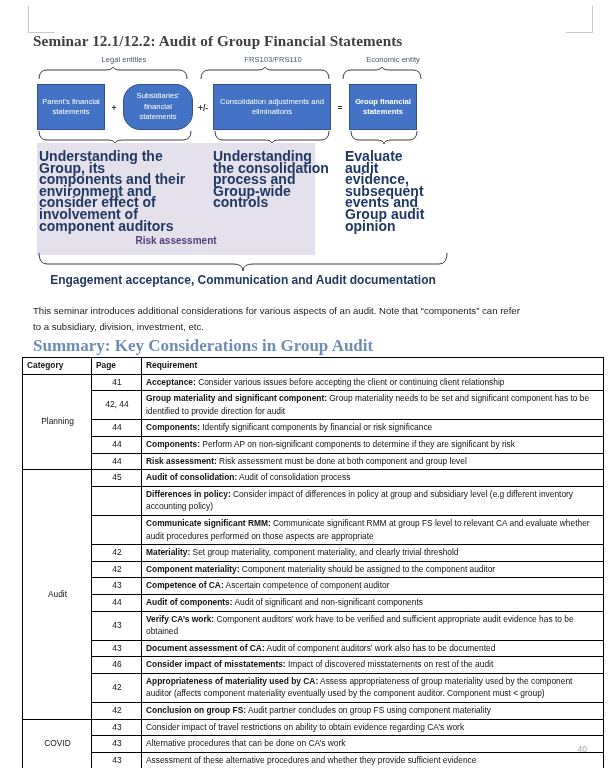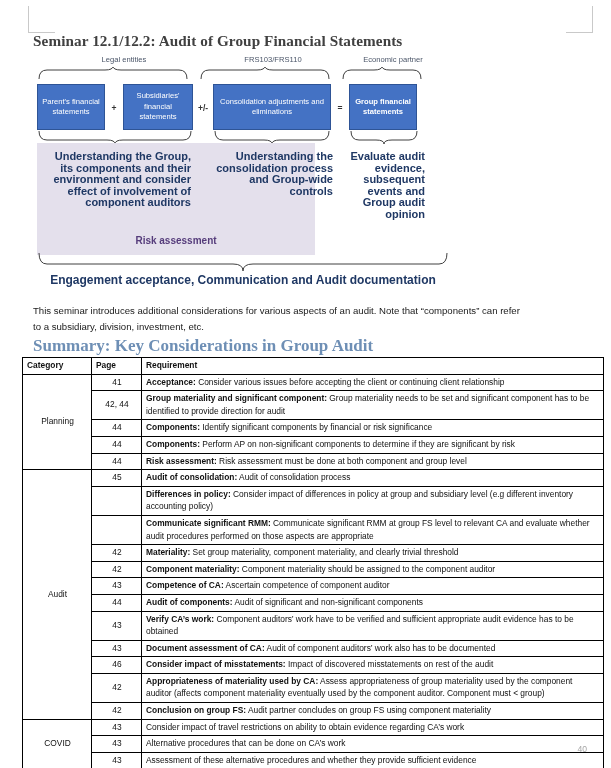--- a/index.html
+++ b/index.html
@@ -99,25 +99,25 @@
   .risk-panel {
     position: absolute;
     left: 4px;
     top: 88px;
     width: 278px;
     height: 112px;
     background: #E4E0EC;
   }
   .desc {
     position: absolute;
-    font-size: 11px;
+    font-size: 14px;
     line-height: 11.6px;
     font-weight: bold;
     color: #1f3864;
-    text-align: right;
+    text-align: left;
   }
   .risk-label {
     position: absolute;
     left: 4px;
     top: 180px;
     width: 278px;
     text-align: center;
     font-size: 10px;
     font-weight: bold;
     color: #553C7B;
@@ -206,42 +206,42 @@
 
 <div class="crop-mark crop-tl"></div>
 <div class="crop-mark crop-tr"></div>
 
 <div class="slide-title">Seminar 12.1/12.2: Audit of Group Financial Statements</div>
 
 <div class="diagram">
 
   <div class="brace-label" style="left:36px; top:0; width:110px;">Legal entities</div>
   <div class="brace-label" style="left:170px; top:0; width:140px;">FRS103/FRS110</div>
-  <div class="brace-label" style="left:305px; top:0; width:110px;">Economic partner</div>
+  <div class="brace-label" style="left:305px; top:0; width:110px;">Economic entity</div>
 
   <div class="brace-top" style="left:4px; top:12px; width:152px;">
     <svg viewBox="0 0 152 13" preserveAspectRatio="none">
       <path d="M2,12 Q2,3 10,3 L68,3 Q76,3 76,-1 Q76,3 84,3 L142,3 Q150,3 150,12" fill="none" stroke="#404040" stroke-width="1"></path>
     </svg>
   </div>
   <div class="brace-top" style="left:166px; top:12px; width:132px;">
     <svg viewBox="0 0 132 13" preserveAspectRatio="none">
       <path d="M2,12 Q2,3 10,3 L58,3 Q66,3 66,-1 Q66,3 74,3 L122,3 Q130,3 130,12" fill="none" stroke="#404040" stroke-width="1"></path>
     </svg>
   </div>
   <div class="brace-top" style="left:308px; top:12px; width:82px;">
     <svg viewBox="0 0 82 13" preserveAspectRatio="none">
       <path d="M2,12 Q2,3 10,3 L33,3 Q41,3 41,-1 Q41,3 49,3 L72,3 Q80,3 80,12" fill="none" stroke="#404040" stroke-width="1"></path>
     </svg>
   </div>
 
   <div class="box-row">
     <div class="dbox" style="left:4px; width:68px;">Parent's financial statements</div>
     <div class="op" style="left:74px; width:14px; top:19px;">+</div>
-    <div class="dbox" style="left:90px; width:70px;">Subsidiaries' financial statements</div>
+    <div class="dbox" style="left:90px; width:70px;border-radius:17px;">Subsidiaries' financial statements</div>
     <div class="op" style="left:161px; width:18px; top:19px;">+/-</div>
     <div class="dbox" style="left:180px; width:118px;">Consolidation adjustments and eliminations</div>
     <div class="op" style="left:300px; width:14px; top:19px;">=</div>
     <div class="dbox" style="left:316px; width:68px;font-weight:bold;">Group financial statements</div>
   </div>
 
   <div class="brace-bot" style="left:4px; top:76px; width:156px;">
     <svg viewBox="0 0 156 13" preserveAspectRatio="none">
       <path d="M2,0 Q2,9 10,9 L70,9 Q78,9 78,13 Q78,9 86,9 L146,9 Q154,9 154,0" fill="none" stroke="#404040" stroke-width="1"></path>
     </svg>

